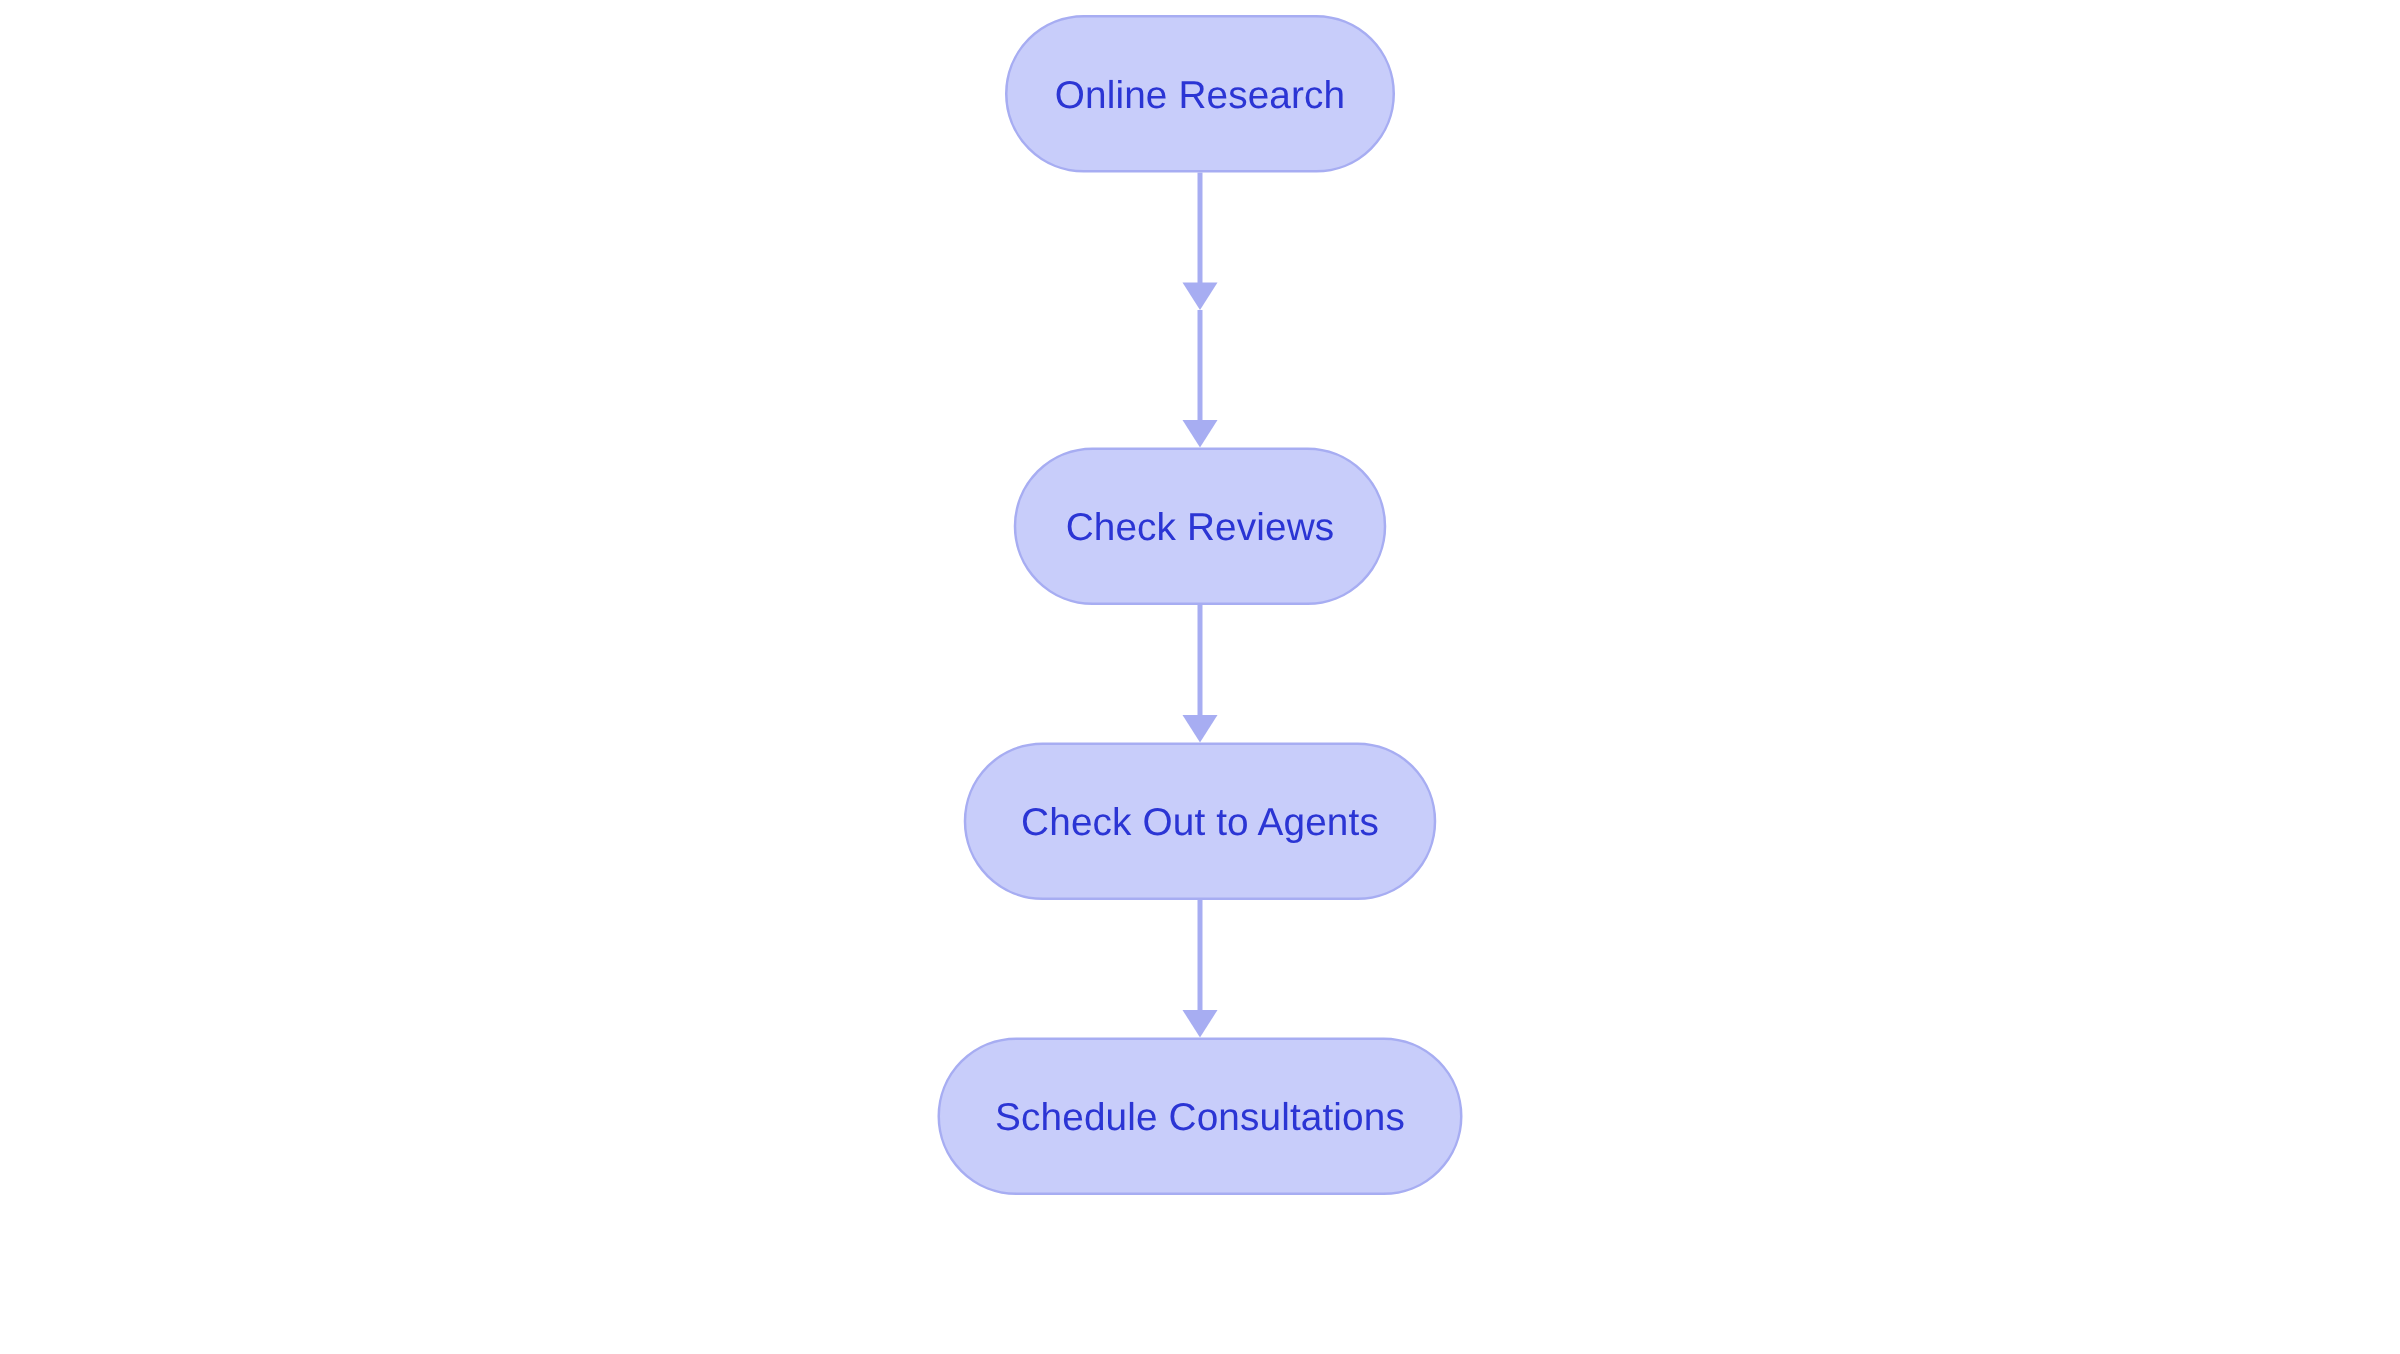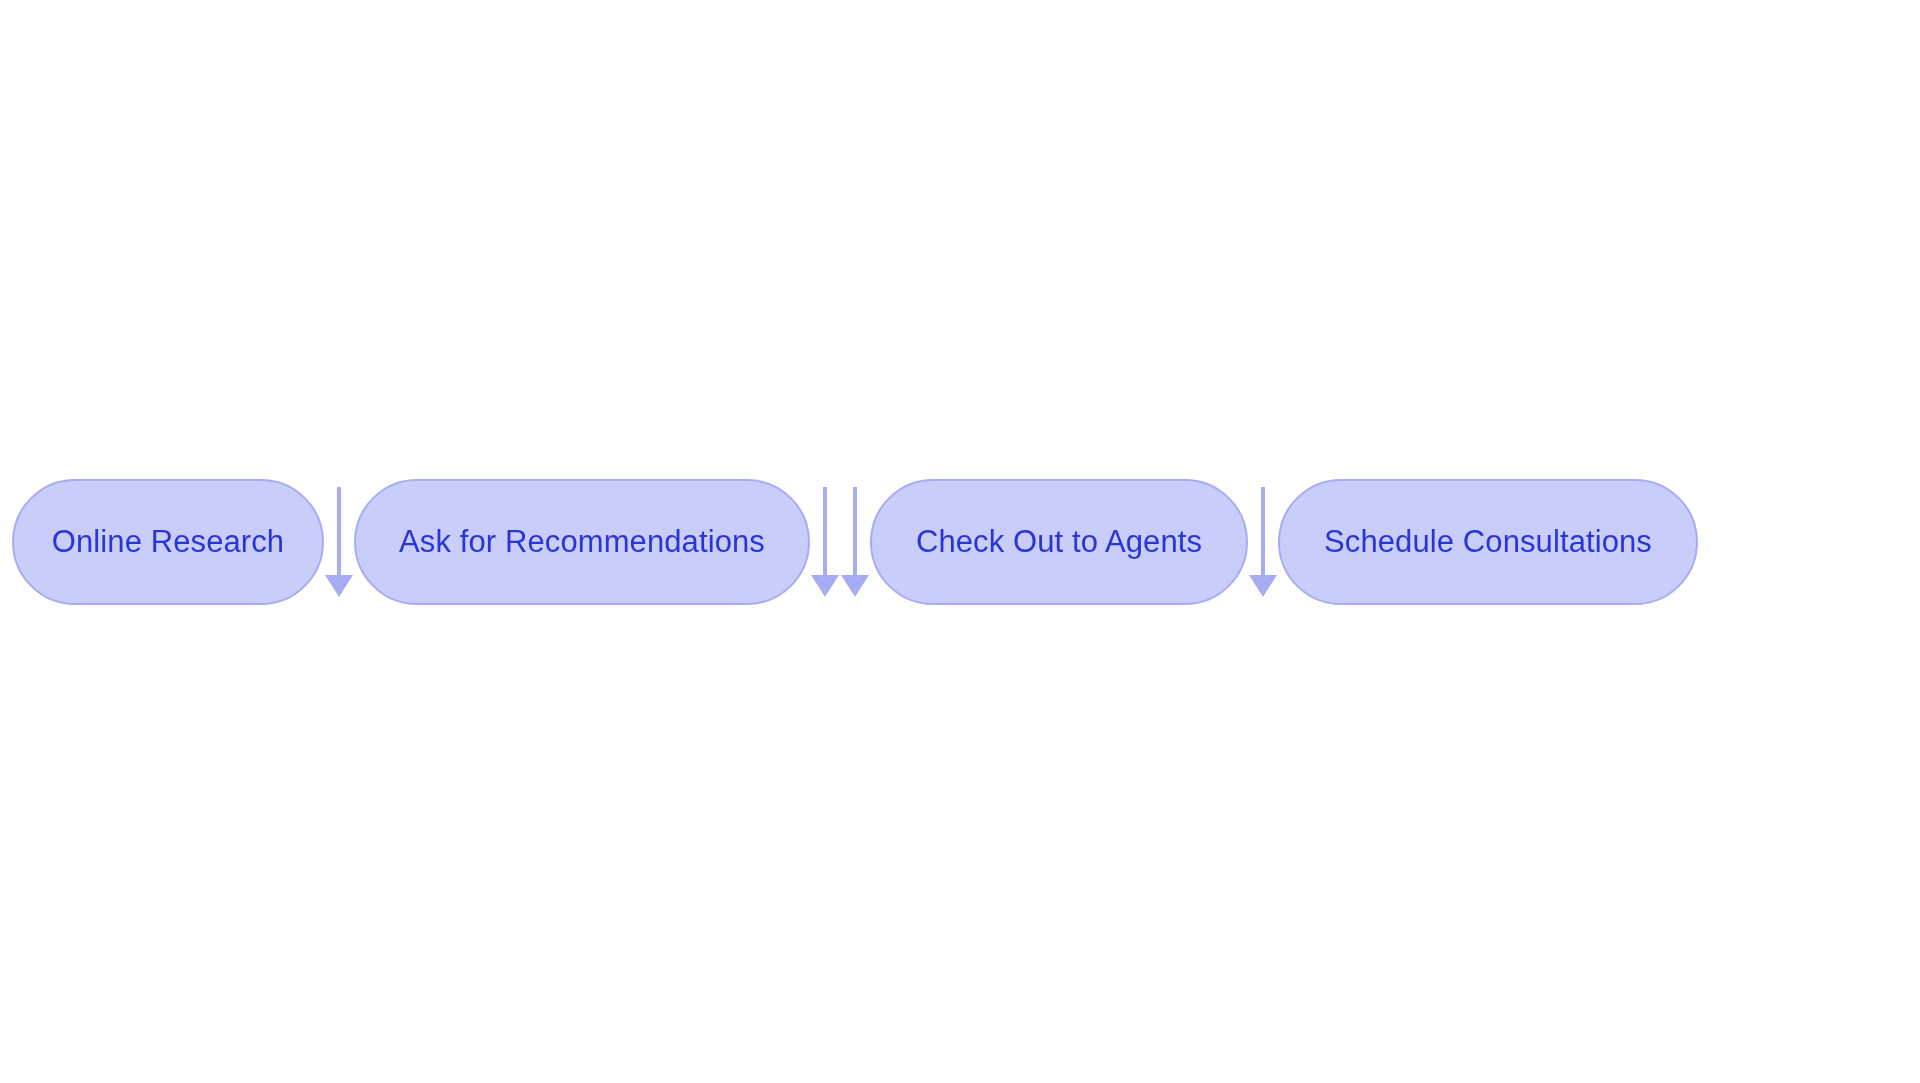--- a/index.html
+++ b/index.html
@@ -22,21 +22,21 @@
     background: #ffffff;
   }
 
   .flow-column {
     position: absolute;
     left: 0;
     top: 0;
     width: 1920px;
     height: 1083px;
     display: flex;
-    flex-direction: row;
+    flex-direction: column;
     align-items: center;
     justify-content: flex-start;
   }
 
   
   .flow-node {
     box-sizing: border-box;
     display: flex;
     align-items: center;
     justify-content: center;
@@ -104,29 +104,29 @@
 
     <div class="flow-node n0">
       <span class="node-label">Online Research</span>
     </div>
 
     <div class="flow-connector">
       <div class="conn-line"></div>
       <div class="conn-arrowhead"></div>
     </div>
 
-    <div class="flow-node n1">
-      <span class="node-label">Ask for Recommendations</span>
-    </div>
 
     <div class="flow-connector">
       <div class="conn-line"></div>
       <div class="conn-arrowhead"></div>
     </div>
 
+    <div class="flow-node n2">
+      <span class="node-label">Check Reviews</span>
+    </div>
 
     <div class="flow-connector">
       <div class="conn-line"></div>
       <div class="conn-arrowhead"></div>
     </div>
 
     <div class="flow-node n3">
       <span class="node-label">Check Out to Agents</span>
     </div>
 

